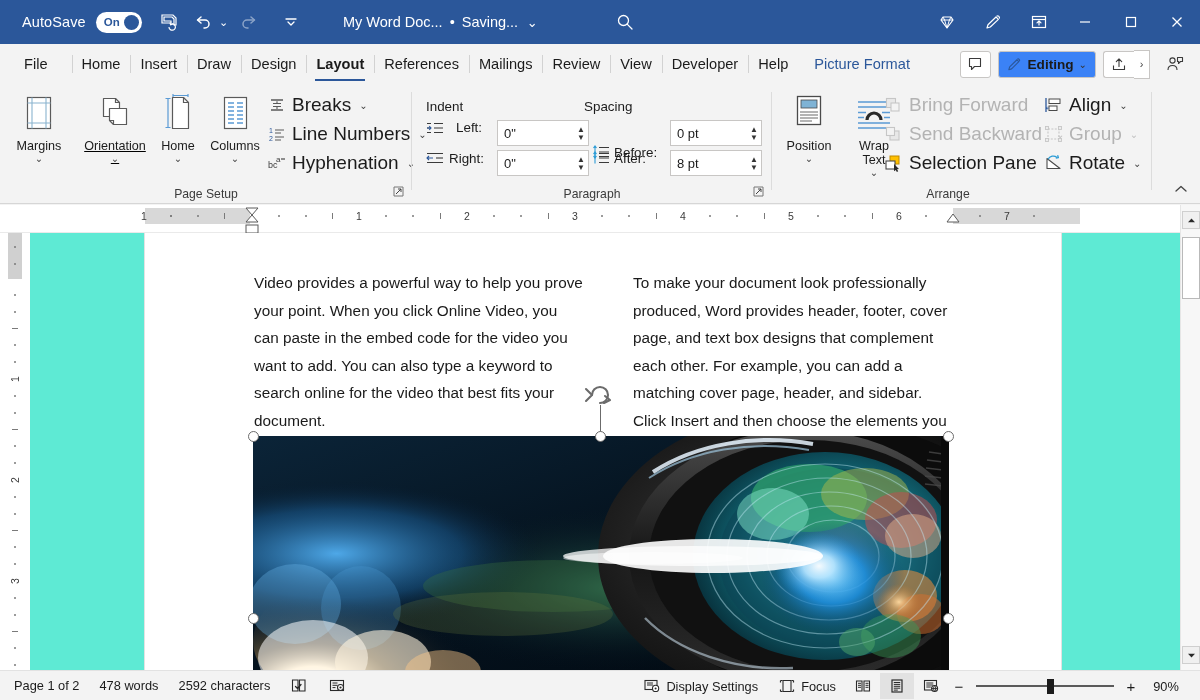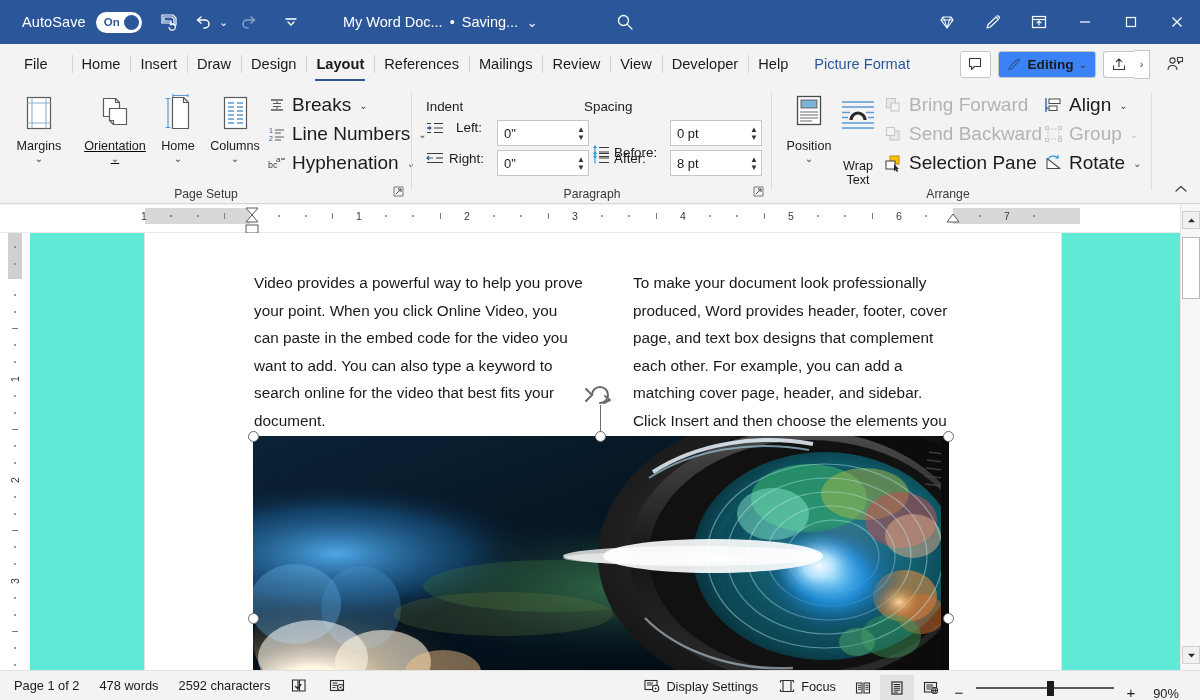--- a/index.html
+++ b/index.html
@@ -169,21 +169,21 @@
   .sc-thumb { position:absolute; left:1px; top:32px; width:18px; height:62px; background:#ffffff;
               border:1px solid #b9b9b9; }
 
   
   .statusbar {
     position:absolute; bottom:0; left:0; width:1200px; height:30px;
     background:#f3f3f3; border-top:1px solid #e2e2e2; display:flex; align-items:center;
     font-size:12.8px; color:#1b1b1b;
   }
   .sb-item { display:flex; align-items:center; gap:5px; padding:8px 10px; height:30px; white-space:nowrap;}
-  .sb-right { position:absolute; right:0; top:0; height:30px; display:flex; align-items:flex-end; }
+  .sb-right { position:absolute; right:0; top:0; height:30px; display:flex; align-items:center; }
   .view-btn { width:34px; height:26px; display:flex; align-items:center; justify-content:center;}
   .view-btn.sel { background:#e2e2e2; }
   .zoom-track { position:relative; width:150px; height:26px; display:flex; align-items:center;}
   .zoom-line { position:absolute; left:6px; right:6px; height:1.4px; background:#5a5a5a; }
   .zoom-thumb { position:absolute; left:77px; width:7px; height:15px; background:#1b1b1b; }
   .zoom-pct { width:48px; text-align:center; font-size:12.8px; }
   .zoom-pm { width:22px; text-align:center; font-size:15px; color:#1b1b1b; }
 </style>
 </head>
 <body>
@@ -522,21 +522,21 @@
           <svg width="40" height="44" viewBox="0 0 40 44">
               <rect x="8.5" y="4.5" width="23" height="28" fill="#fff" stroke="#4a4a4a" stroke-width="1.3"></rect>
               <rect x="12" y="8" width="16" height="8" fill="#7fb3d5" stroke="#4a4a4a" stroke-width="0.8"></rect>
               <path d="M11 20h18M11 23h18M11 26h18M11 29h12" stroke="#6a6a6a" stroke-width="1.1"></path>
             </svg>
         </span>
         <span class="lb">Position</span>
         <span class="cv">⌄</span>
       </div>
 
-      <div class="bigbtn" style="left:58px; width:56px;gap:20px;">
+      <div class="bigbtn" style="left:74px; width:56px;">
         <span class="ico">
           <svg width="44" height="42" viewBox="0 0 44 42">
               <path d="M6 8h32M6 13h32M6 29h32M6 34h32" stroke="#5b9bd5" stroke-width="1.6"></path>
               <path d="M6 18.5h8M30 18.5h8M6 23.5h6M32 23.5h6" stroke="#5b9bd5" stroke-width="1.6"></path>
               <path d="M15 26a7 7 0 0 1 14 0" fill="none" stroke="#2a2a2a" stroke-width="3.2"></path>
             </svg>
         </span>
         <span class="lb" style="line-height:14px;">Wrap Text</span>
         <span class="cv">⌄</span>
       </div>

